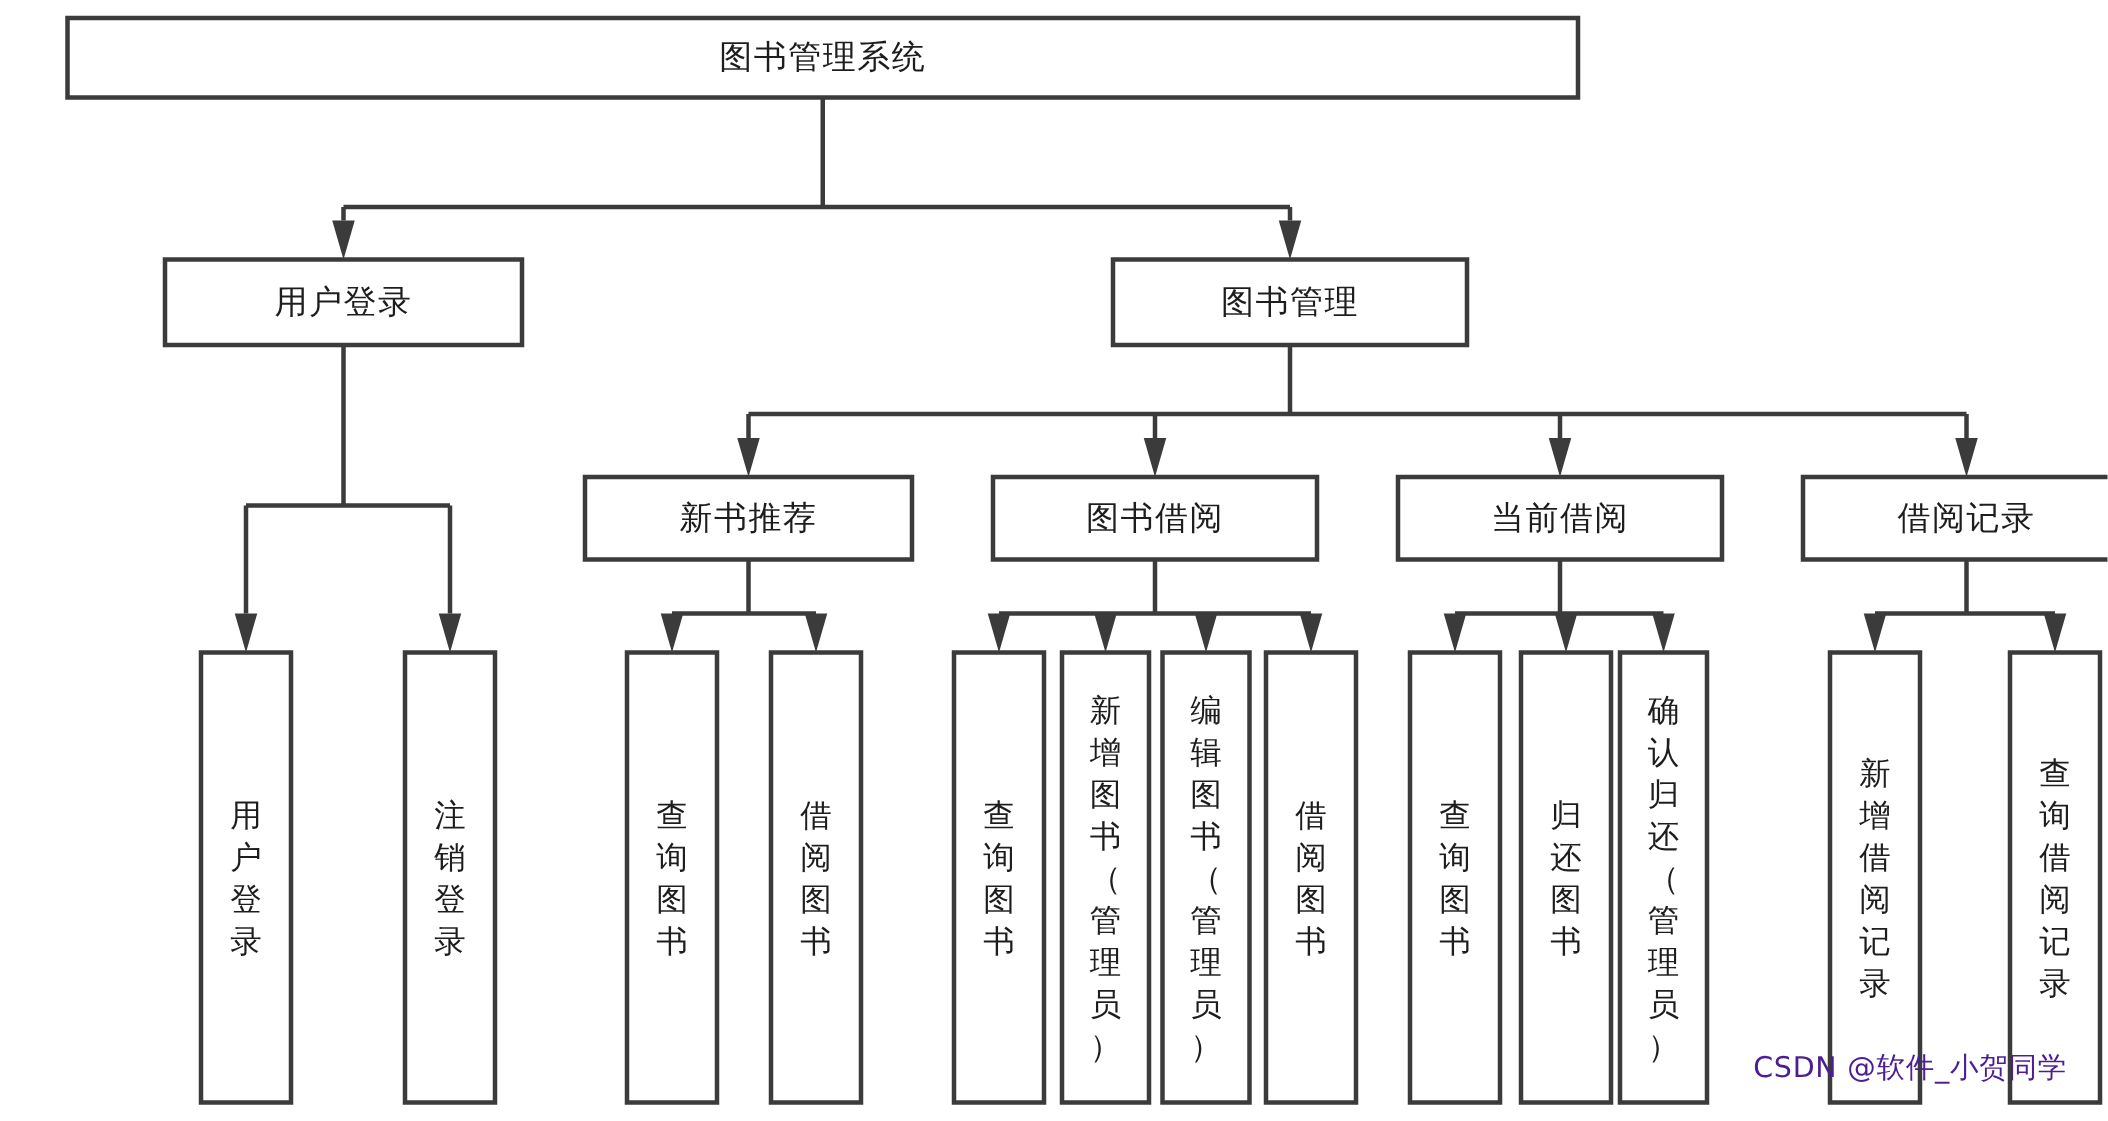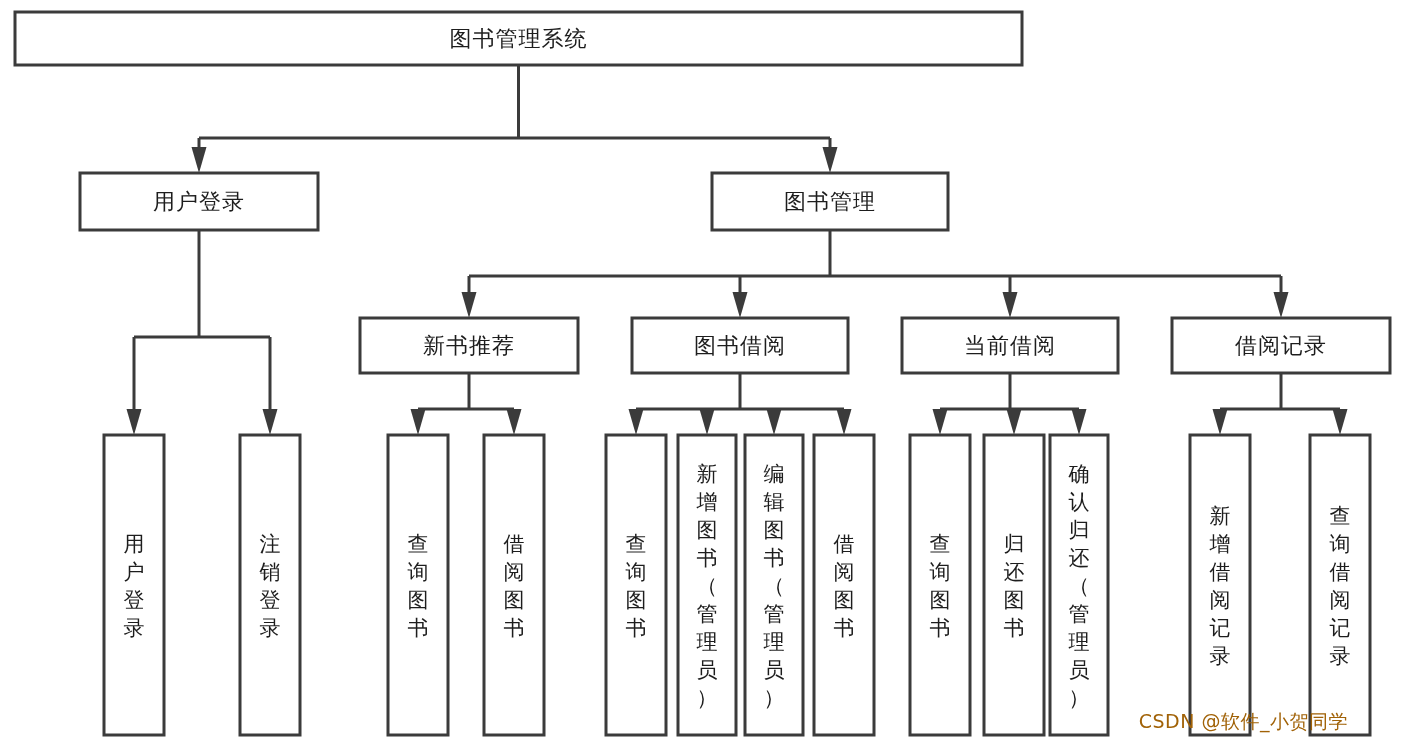--- a/index.html
+++ b/index.html
@@ -12,20 +12,21 @@
     width: 1405px;
     height: 747px;
     overflow: hidden;
     font-family: "DejaVu Sans", "Liberation Sans", sans-serif;
   }
   #diagram-root {
     position: relative;
     width: 1356px;
     height: 747px;
     background: #ffffff;
+    margin-left: 30px;
   }
   svg.diagram-canvas {
     position: absolute;
     top: 0;
     left: 0;
     width: 1405px;
     height: 747px;
     display: block;
   }
   .node-box {
@@ -54,24 +55,24 @@
     fill: none;
     stroke-linecap: butt;
   }
   .arrow-head {
     fill: #3b3b3b;
     stroke: none;
   }
   .watermark-text {
     position: absolute;
     right: 8px;
-    bottom: 12px;
+    bottom: 22px;
     font-family: "DejaVu Sans", "Liberation Sans", sans-serif;
     font-size: 19px;
-    color: #a16207;
+    color: #4c1d95;
     white-space: nowrap;
     letter-spacing: 0.5px;
     pointer-events: none;
   }
 </style>
 </head>
 <body>
 
 <div id="diagram-root">
   <svg class="diagram-canvas" viewBox="0 0 1405 747" xmlns="http://www.w3.org/2000/svg">

